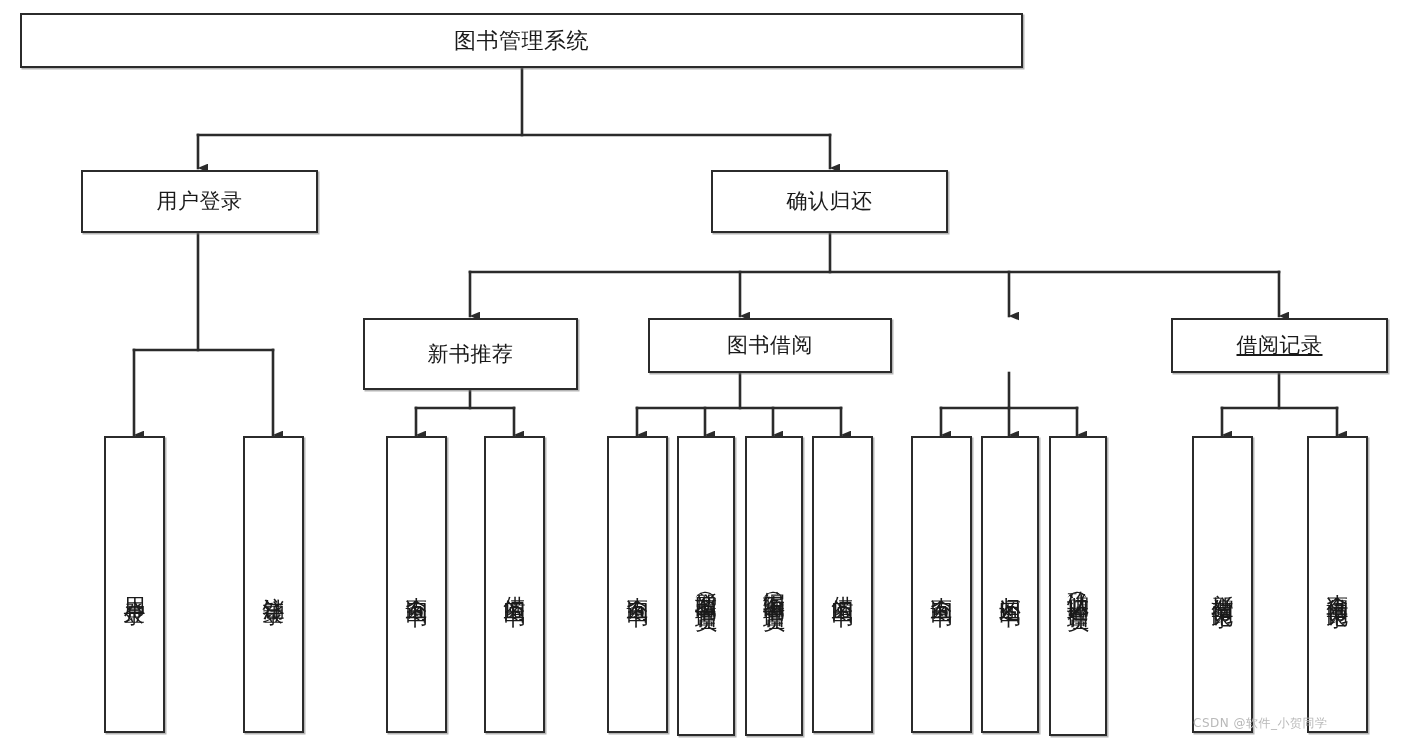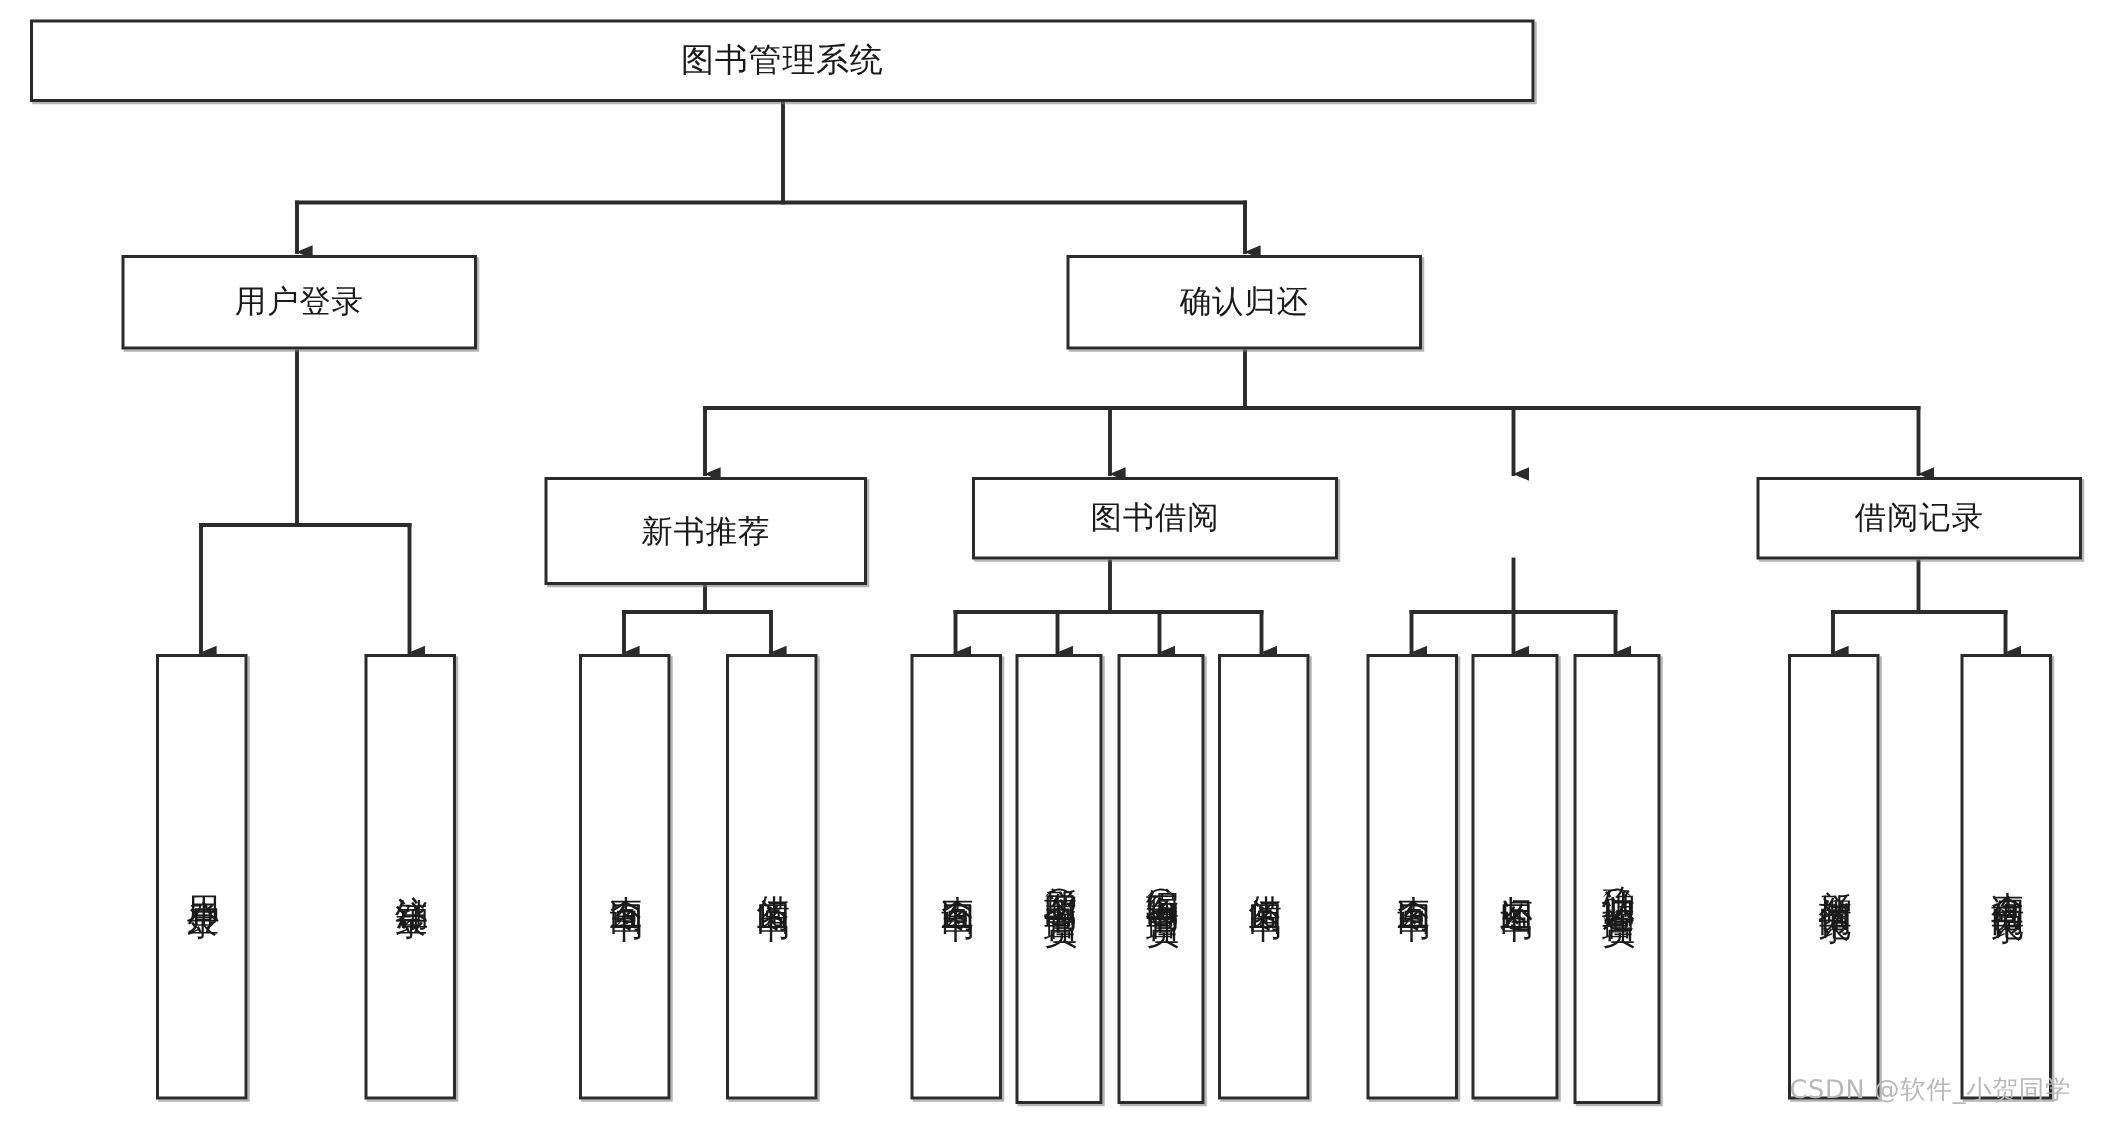--- a/index.html
+++ b/index.html
@@ -60,21 +60,21 @@
   .node.vert .label {
     writing-mode: vertical-rl;
     text-orientation: upright;
     font-size: 22px;
     line-height: 1.0;
     letter-spacing: 3px;
     white-space: nowrap;
   }
   .watermark {
     position: absolute;
-    font-size: 17px;
+    font-size: 12px;
     color: #b9b9b9;
     white-space: nowrap;
     letter-spacing: 0.5px;
     user-select: none;
   }
 </style>
 </head>
 <body>
 
 <div id="diagram-canvas">
@@ -145,21 +145,21 @@
 
   <div class="node horiz" style="left:363px; top:318px; width:215px; height:72px;">
     <span class="label">新书推荐</span>
   </div>
 
   <div class="node horiz" style="left:648px; top:318px; width:244px; height:55px;">
     <span class="label">图书借阅</span>
   </div>
 
 
-  <div class="node horiz" style="left:1171px; top:318px; width:217px; height:55px;">
+  <div class="node horiz" style="left:1171px; top:318px; width:217px; height:55px;text-decoration:underline;">
     <span class="label">借阅记录</span>
   </div>
 
   <div class="node vert" style="left:104px; top:436px; width:61px; height:297px;">
     <span class="label">用户登录</span>
   </div>
   <div class="node vert" style="left:243px; top:436px; width:61px; height:297px;">
     <span class="label">注销登录</span>
   </div>
 

